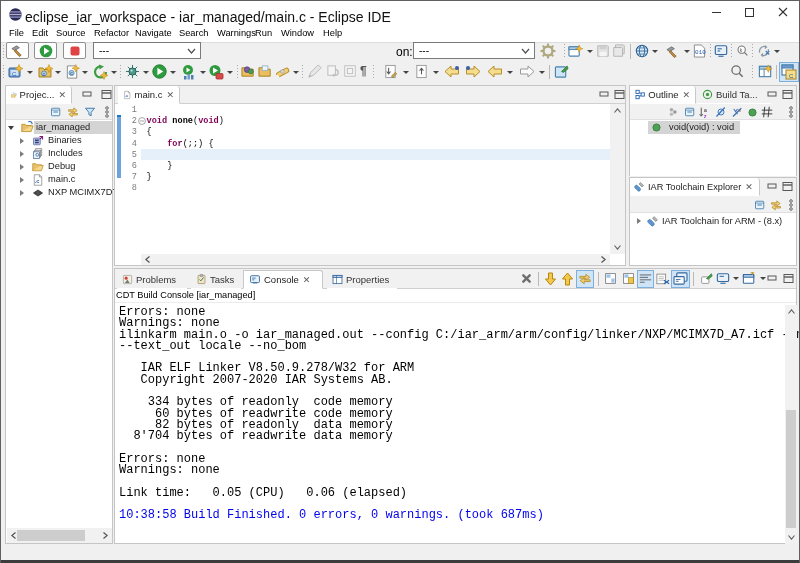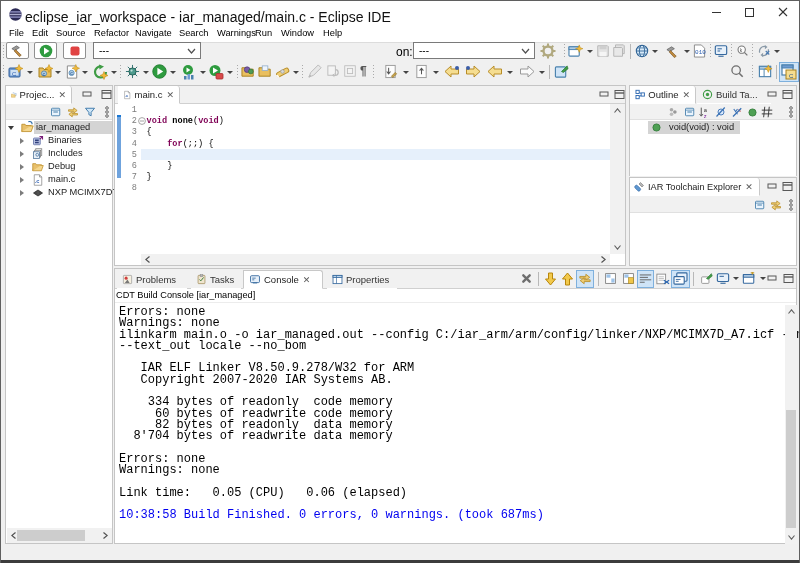--- a/index.html
+++ b/index.html
@@ -606,20 +606,30 @@
         <path d="M14 10 L7 10 L7 7.5 L2.5 11 L7 14.5 L7 12 L14 12 Z" fill="#f0cf76" stroke="#b88d28" stroke-width="1"></path>
       </svg>
     <svg class="ico16" style="left:157px;top:3px;width:8px;height:12px" viewBox="0 0 8 12">
         <g fill="none" stroke="#666" stroke-width="1">
           <circle cx="4" cy="2" r="1.3"></circle>
           <circle cx="4" cy="6" r="1.3"></circle>
           <circle cx="4" cy="10" r="1.3"></circle>
         </g>
       </svg>
   </div>
+  <div style="position:absolute;left:0;top:35px;width:100%;height:52px;background:#fff">
+    <div class="trow" style="top:2px;width:100%;height:13px">
+      <span class="chevr" style="position:absolute;left:7px;top:3px"></span>
+      <svg style="position:absolute;left:16px;top:0;width:13px;height:13px" viewBox="0 0 16 16">
+          <path d="M10 2 L14 6 L12 8 L8 4 Z" fill="#b5b5b5" stroke="#777" stroke-width="0.8"></path>
+          <rect x="2" y="7" width="9" height="4.5" rx="2" transform="rotate(45 6 9)" fill="#5e97d0" stroke="#3a6ea8" stroke-width="0.8"></rect>
+        </svg>
+      <span style="position:absolute;left:32px;top:1px">IAR Toolchain for ARM - (8.x)</span>
+    </div>
+  </div>
 </div>
 
 <div class="panel" id="console" style="left:113px;top:267px;width:683px;height:276px">
   <div class="tabrow" style="height:20px">
     <div class="tab unsel" style="left:2px;width:70px;top:1px;height:19px">
       <svg width="11" height="11" viewBox="0 0 16 16" style="margin-right:3px">
           <rect x="2" y="2" width="12" height="12" rx="1" fill="#f6f0e0" stroke="#999" stroke-width="1"></rect>
           <circle cx="6" cy="6" r="2.2" fill="#cf3d3d"></circle>
           <path d="M4 13 L8 8 L11 13 Z" fill="#777"></path>
         </svg>

